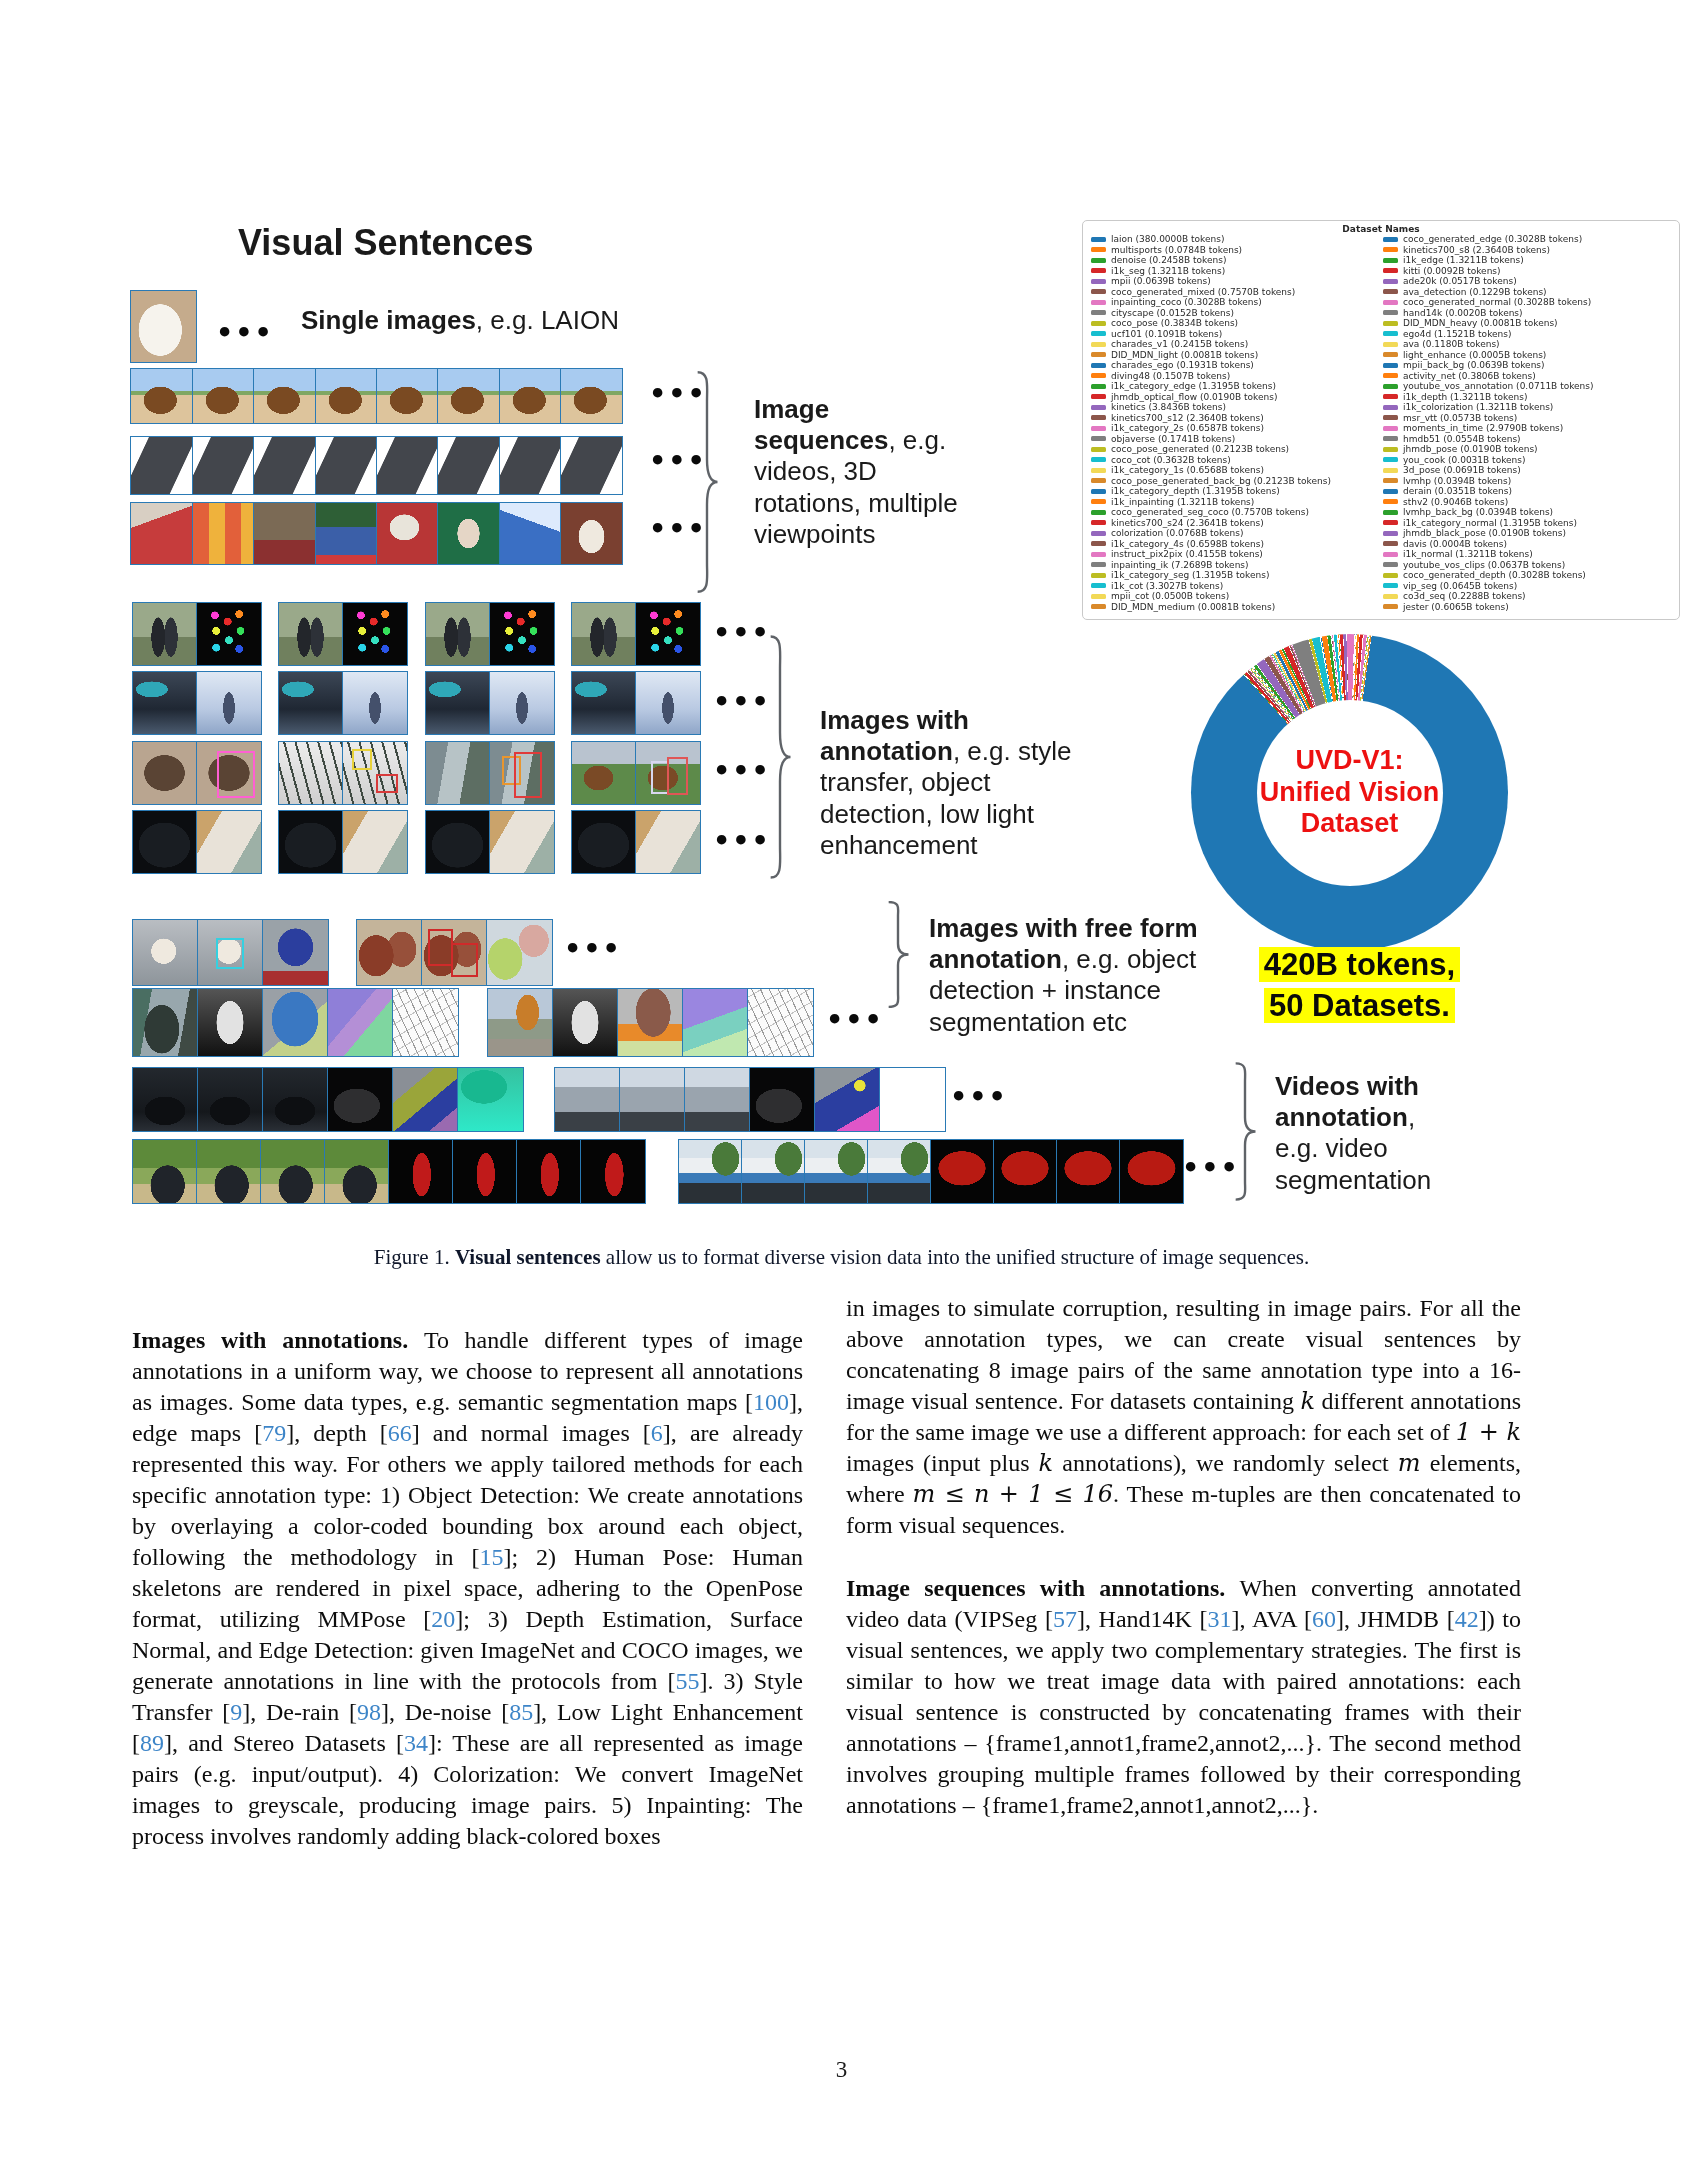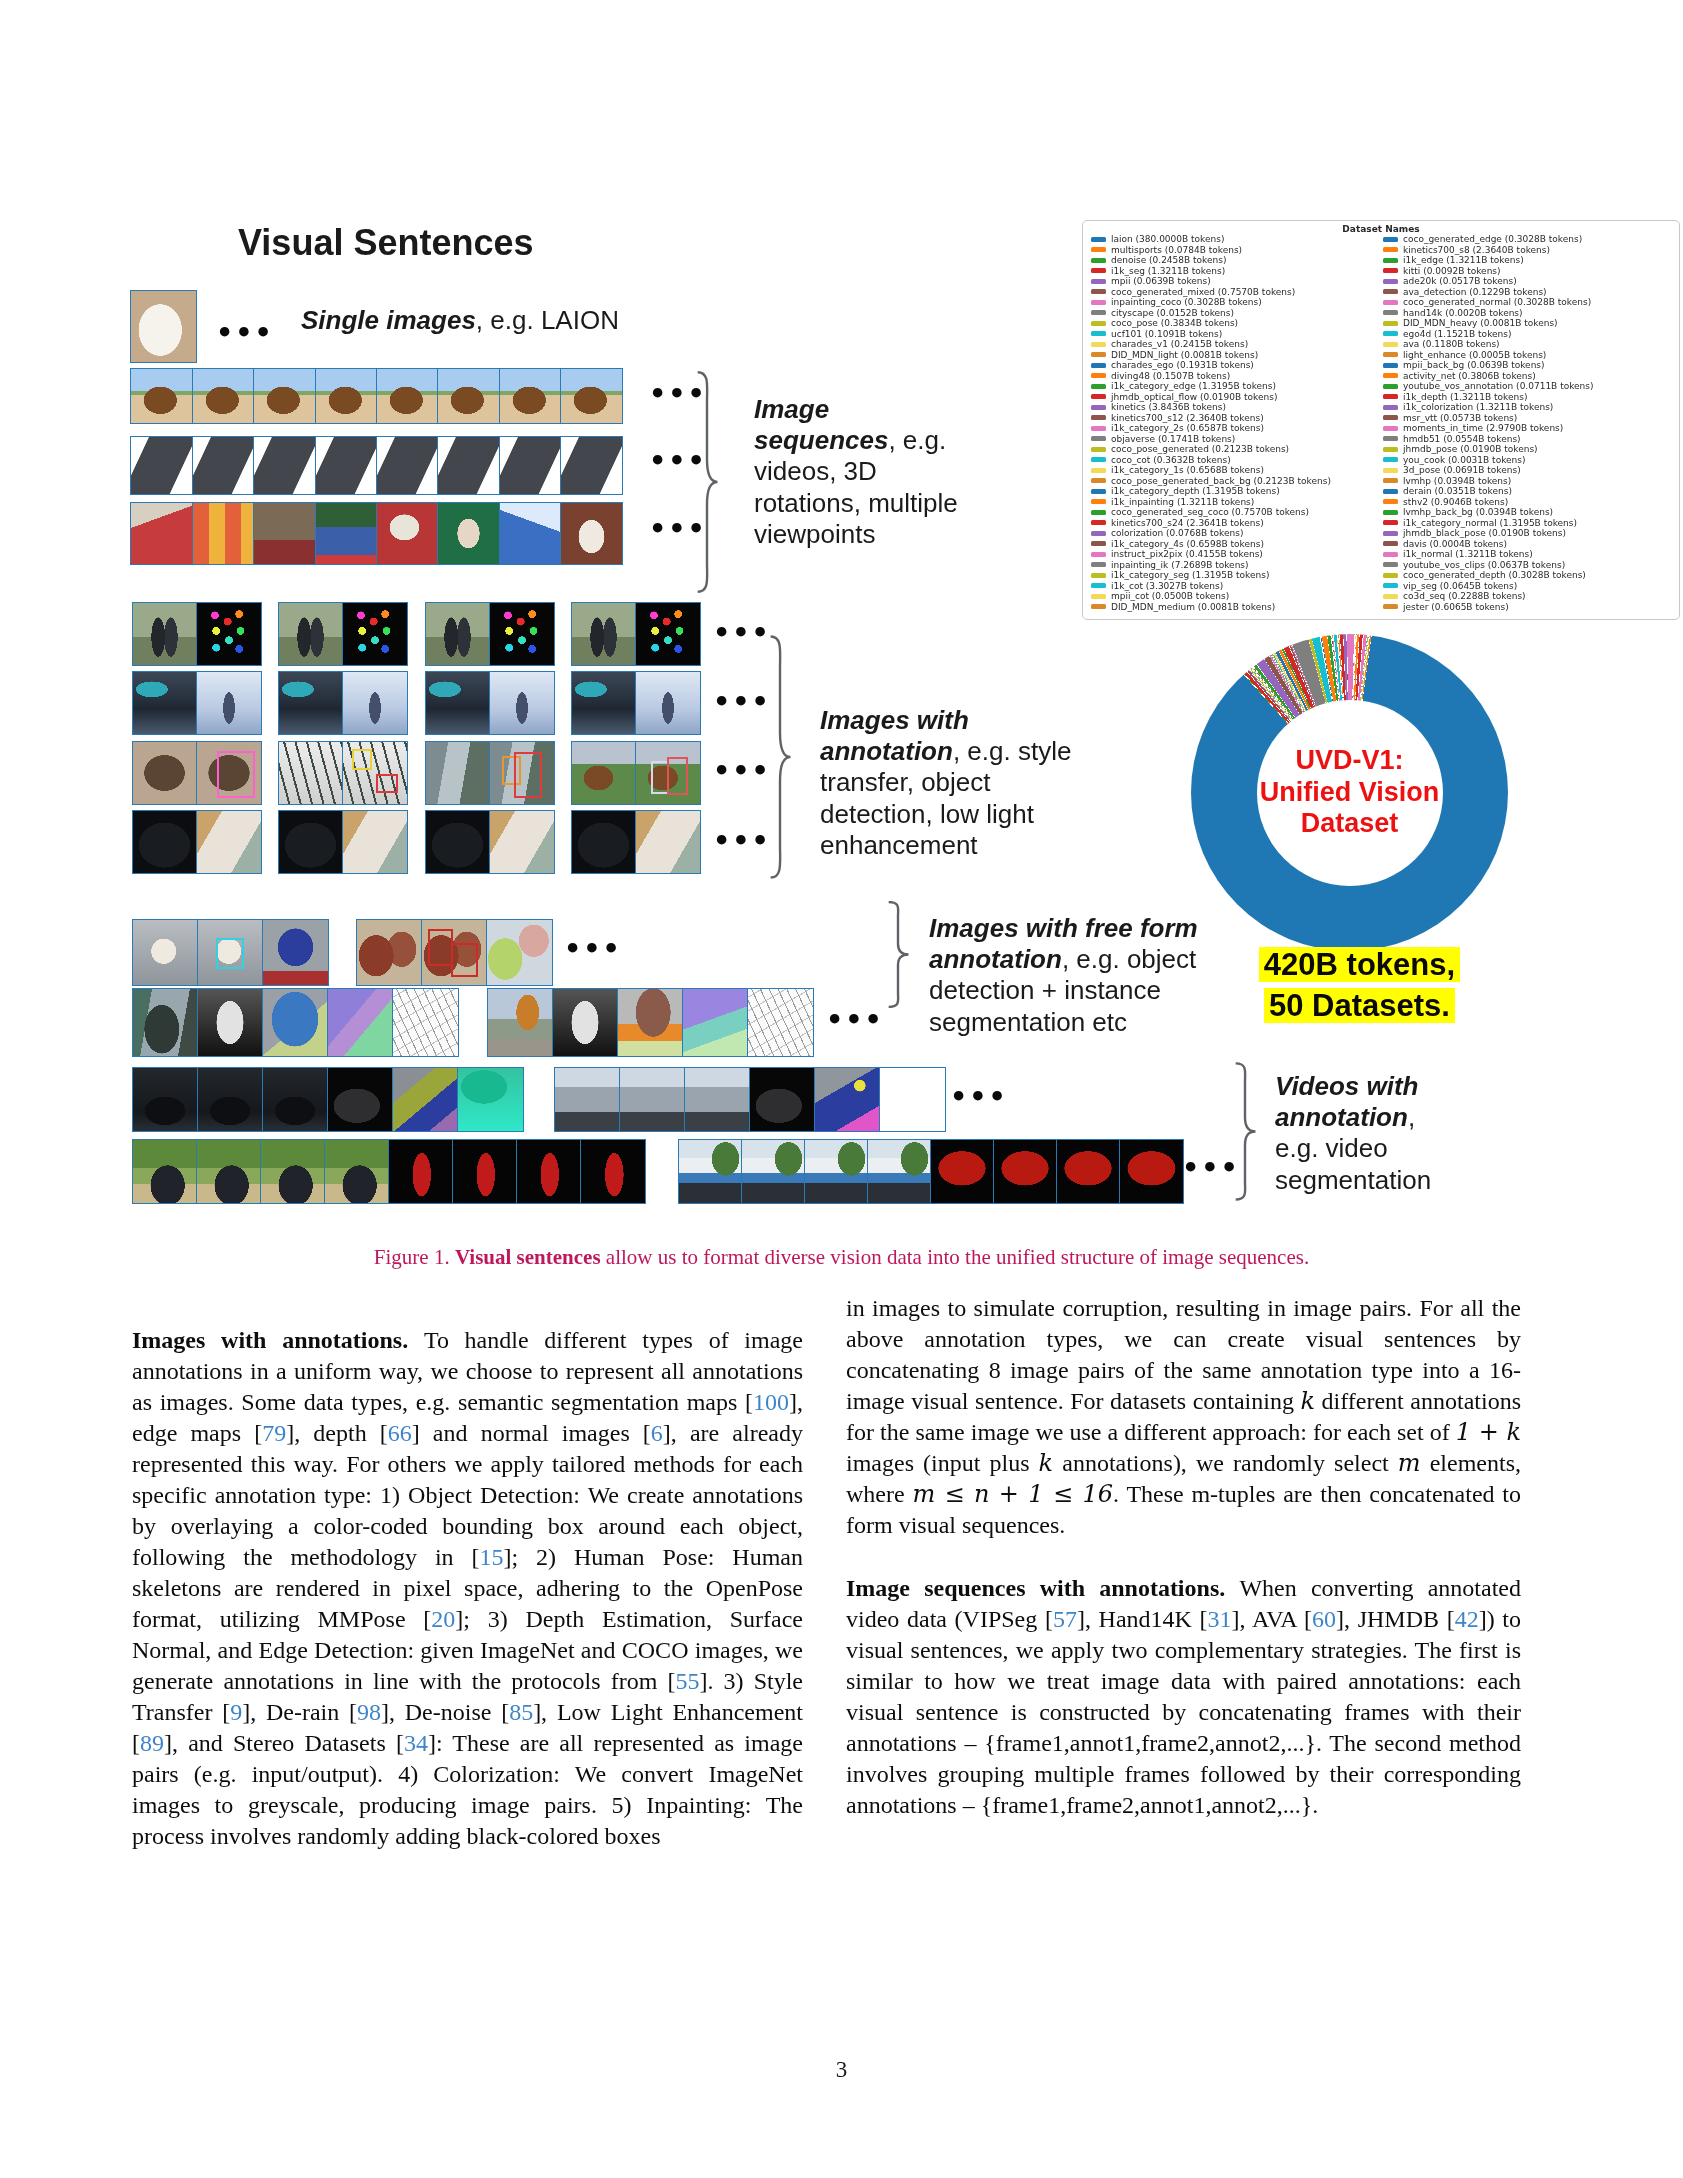--- a/index.html
+++ b/index.html
@@ -8,21 +8,21 @@
   
   #fig-title{font-family:"Liberation Sans",sans-serif;font-weight:700;font-size:36px;color:#1a1a1a;}
   .strip{display:flex;position:absolute;}
   .tile{border:1.6px solid #2a7ab5;margin-left:-1.6px;position:relative;flex:none;box-sizing:border-box;}
   .cluster{display:flex;position:absolute;border:1.8px solid #2a7ab5;}
   .cluster .tile{border-width:0 1.4px 0 0;margin-left:0;}
   .cluster .tile:last-child{border-right:0;}
   .dots{position:absolute;font-family:"DejaVu Sans",sans-serif;font-weight:700;font-size:27px;letter-spacing:2px;color:#0a0a0a;line-height:1;}
   .gbrace{position:absolute;}
   .glabel{position:absolute;font-family:"Liberation Sans",sans-serif;font-size:26px;line-height:1.2;color:#1a1a1a;}
-  .glabel b{font-weight:700;font-style:italic;}
+  .glabel b{font-weight:700;}
   
   .k-catw{background:radial-gradient(ellipse 55% 60% at 45% 55%,#f6f3ed 60%,rgba(0,0,0,0) 61%),#c5ab8c;}
   .k-horse{background:radial-gradient(ellipse 30% 28% at 48% 58%,#7a4a22 90%,rgba(0,0,0,0) 91%),linear-gradient(#a8cbf0 0 40%,#7fa763 40% 48%,#ddc49c 48% 100%);}
   .k-piano{background:linear-gradient(115deg,#ffffff 20%,#43464c 21% 74%,#ffffff 75%);}
   .k-xm1{background:linear-gradient(160deg,#d8cfc3 0 30%,#c63c3c 30% 100%);}
   .k-xm2{background:repeating-linear-gradient(90deg,#e2603a 0 16px,#efb23c 16px 32px);}
   .k-xm3{background:linear-gradient(#7b6a55 0 60%,#8b3030 60%);}
   .k-xm4{background:linear-gradient(#2e5f36 0 40%,#3b5fa8 40% 85%,#cf3b3b 85%);}
   .k-xm5{background:radial-gradient(ellipse 40% 35% at 45% 40%,#e8e4da 60%,rgba(0,0,0,0) 61%),#b83636;}
   .k-xm6{background:radial-gradient(ellipse 30% 40% at 50% 50%,#e5d6c6 60%,rgba(0,0,0,0) 61%),#1f6e46;}
@@ -78,21 +78,21 @@
   .lg-item{display:flex;align-items:center;overflow:hidden;white-space:nowrap;}
   .lg-swatch{width:15px;height:4.6px;border-radius:1.5px;margin-right:5px;flex:none;}
   .lg-text{font-family:"DejaVu Sans",sans-serif;font-size:9px;color:#2b2b2b;}
   
   #donut{left:1191px;top:634px;width:317px;height:317px;border-radius:50%;}
   #donut-hole{position:absolute;left:50%;top:50%;width:186px;height:186px;margin:-93px 0 0 -93px;border-radius:50%;background:#fff;display:flex;flex-direction:column;align-items:center;justify-content:center;}
   .donut-line{font-family:"Liberation Sans",sans-serif;font-weight:700;font-size:27px;line-height:1.18;color:#ed1111;}
   #highlight{left:1231px;top:944px;width:257px;text-align:center;font-family:"Liberation Sans",sans-serif;font-weight:700;font-size:31px;line-height:1.33;color:#0a0a0a;}
   #highlight span{background:#ffff00;padding:0 5px;}
   
-  #caption{left:0;top:1245px;width:1683px;text-align:center;font-size:21px;color:#be185d;}
+  #caption{left:0;top:1245px;width:1683px;text-align:center;font-size:21px;color:#0f172a;}
   .bodycol{font-size:24px;line-height:31px;text-align:justify;color:#0d0d0d;}
   #col-left{left:132px;top:1293px;width:671px;}
   #col-right{left:846px;top:1293px;width:675px;}
   .bodycol p{margin:0;}
   .bodycol p.gap{margin-top:32px;}
   .bodycol p.ind{text-indent:30px;}
   .seg-b{font-weight:700;}
   .seg-c{color:#3d85c8;}
   .seg-i{font-style:italic;font-family:"DejaVu Serif",serif;}
   #pageno{left:0;top:2057px;width:1683px;text-align:center;font-size:23px;color:#1a1a1a;}

